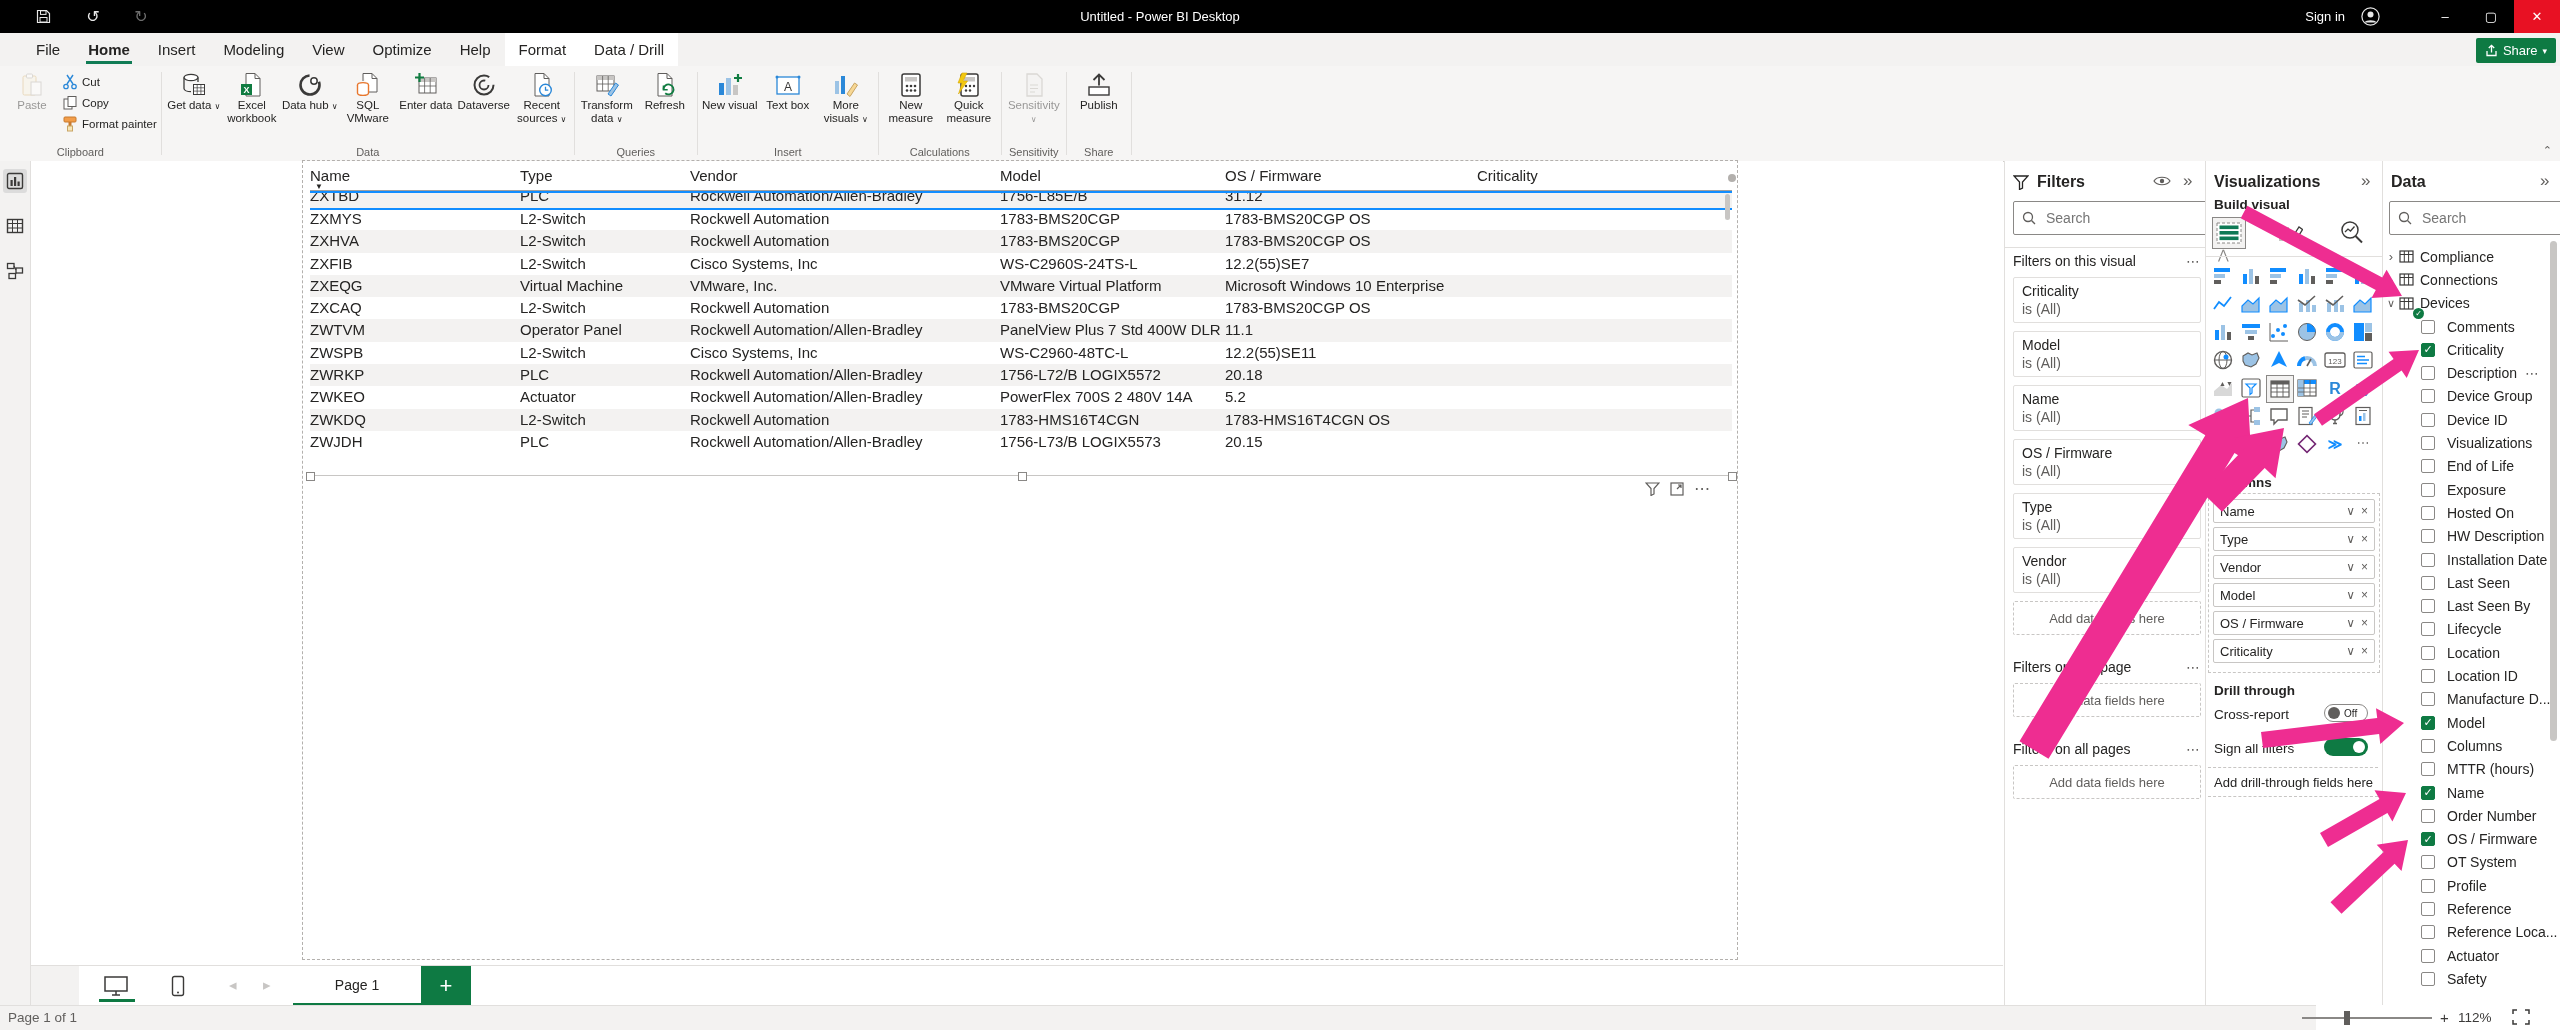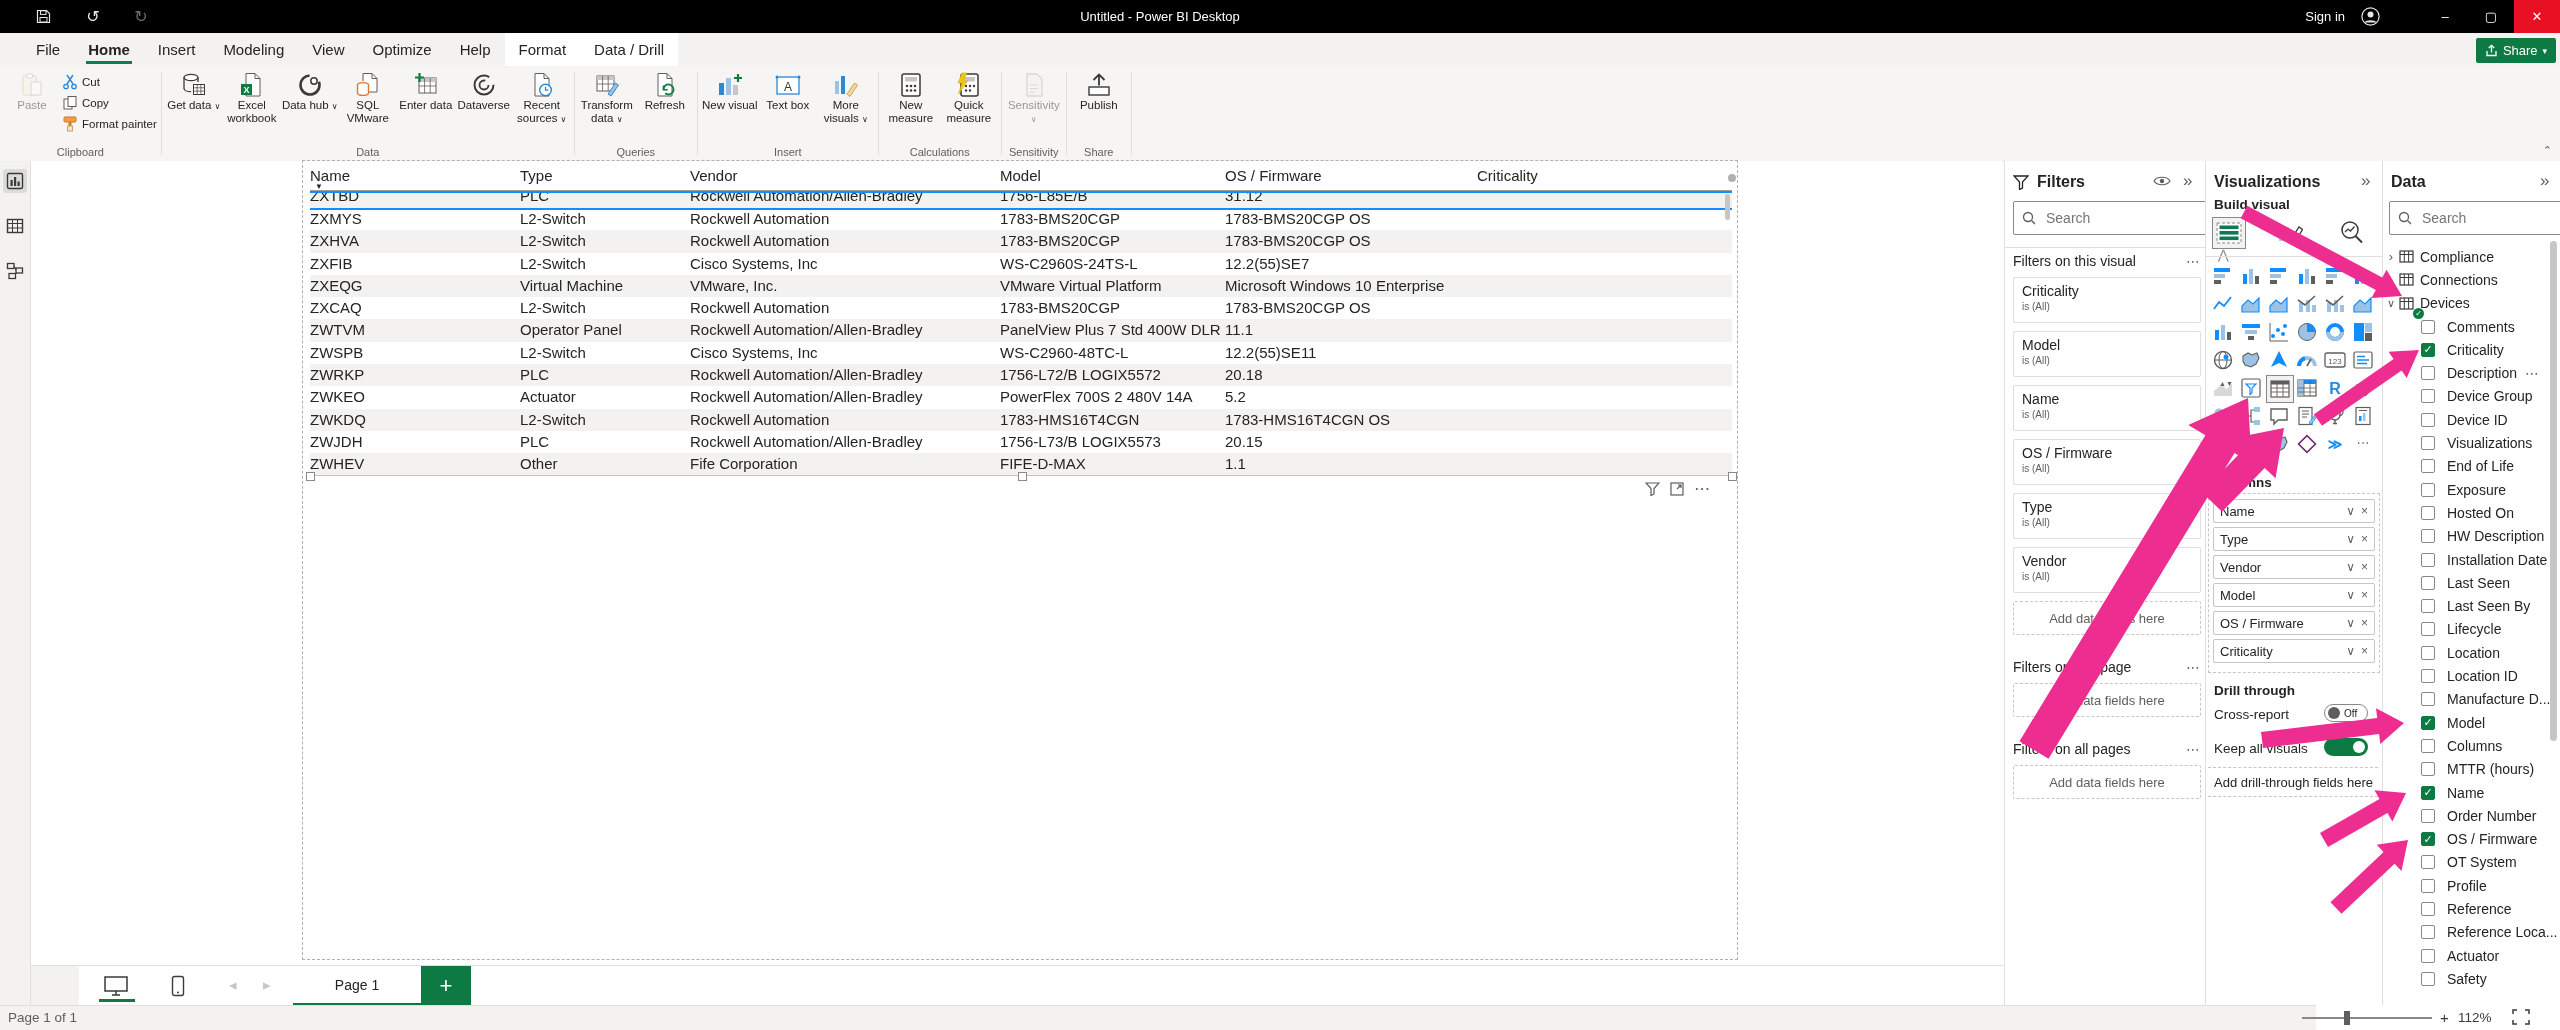--- a/index.html
+++ b/index.html
@@ -48,21 +48,21 @@
   
   .rpanel{top:161px;height:844px;background:#fff;}
   .panel-title{font-size:16px;font-weight:bold;color:#252423;}
   .chev2{color:#605e5c;font-size:17px;}
   .searchbox{position:absolute;height:32px;border:1px solid #8a8886;border-radius:2px;background:#fff;display:flex;align-items:center;padding:0 8px;gap:8px;}
   .searchbox input{border:none;outline:none;font-size:14px;color:#252423;width:110px;font-family:"Liberation Sans",sans-serif;background:transparent;}
   .sect-label{font-size:14px;color:#252423;}
   .dots3{color:#605e5c;font-size:14px;letter-spacing:1px;}
   .fcard{position:absolute;left:3px;width:188px;height:46px;border:1px solid #e1dfdd;border-radius:2px;background:#fff;padding:5px 8px;box-sizing:border-box;}
   .fcard .fname{font-size:14px;color:#252423;}
-  .fcard .fcond{font-size:10px;color:#605e5c;margin-top:2px;}
+  .fcard .fcond{font-size:14px;color:#605e5c;margin-top:2px;}
   .addbox{position:absolute;left:3px;width:188px;height:34px;border:1px dashed #c8c6c4;border-radius:2px;display:flex;align-items:center;justify-content:center;font-size:13px;color:#605e5c;background:#fff;box-sizing:border-box;}
   .vgrid-cell{position:absolute;width:26px;height:26px;display:flex;align-items:center;justify-content:center;}
   .vgrid-cell.sel{border:1px solid #8a8886;background:#f3f2f1;}
   .pill{position:absolute;left:4px;width:162px;height:24px;border:1px solid #c8c6c4;border-radius:2px;background:#fff;display:flex;align-items:center;font-size:13px;padding:0 6px;box-sizing:border-box;}
   .pill .grow{flex:1;overflow:hidden;white-space:nowrap;}
   .pill .pctl{color:#605e5c;margin-left:6px;font-size:12px;}
   .toggle{position:absolute;width:44px;height:18px;border-radius:9px;font-size:10px;display:flex;align-items:center;box-sizing:border-box;}
   .toggle.off{border:1px solid #8a8886;color:#252423;background:#fff;padding-left:3px;gap:4px;}
   .toggle.off .knob{width:12px;height:12px;border-radius:50%;background:#605e5c;}
   .toggle.on{background:#0e7a43;justify-content:flex-end;padding-right:3px;}
@@ -526,28 +526,20 @@
             <span class="tcell" style="left: 1167px;"></span>
           </div>
           <div class="trow">
             <span class="tcell" style="left: 0px;">ZWJDH</span>
             <span class="tcell" style="left: 210px;">PLC</span>
             <span class="tcell" style="left: 380px;">Rockwell Automation/Allen-Bradley</span>
             <span class="tcell" style="left: 690px;">1756-L73/B LOGIX5573</span>
             <span class="tcell" style="left: 915px;">20.15</span>
             <span class="tcell" style="left: 1167px;"></span>
           </div>
-          <div class="trow banded">
-            <span class="tcell" style="left: 0px;">ZWHEV</span>
-            <span class="tcell" style="left: 210px;">Other</span>
-            <span class="tcell" style="left: 380px;">Fife Corporation</span>
-            <span class="tcell" style="left: 690px;">FIFE-D-MAX</span>
-            <span class="tcell" style="left: 915px;">1.1</span>
-            <span class="tcell" style="left: 1167px;"></span>
-          </div>
         </div>
       <div class="blueline" style="top:27px;"></div>
       <div class="blueline" style="top:44px;"></div>
       <div class="abs" style="left:0;top:311px;width:1422px;height:1px;background:#c8c6c4;"></div>
 
       <div class="abs" style="left:1415px;top:30px;width:5px;height:26px;background:#c8c6c4;border-radius:3px;"></div>
 
       <div class="handle" style="left:-4px;top:308px;"></div>
       <div class="handle" style="left:708px;top:308px;"></div>
       <div class="handle" style="left:1418px;top:308px;"></div>
@@ -980,21 +972,21 @@
             <span class="pctl">×</span>
           </div>
         </div>
     </div>
     <span class="abs" style="left:8px;top:522px;font-size:13.5px;font-weight:bold;">Drill through</span>
     <span class="abs" style="left:8px;top:546px;font-size:13.5px;">Cross-report</span>
     <div class="toggle off abs" style="left:118px;top:543px;">
         <span class="knob"></span>
         <span>Off</span>
       </div>
-    <span class="abs" style="left:8px;top:580px;font-size:13.5px;">Keep all visuals</span>
+    <span class="abs" style="left:8px;top:580px;font-size:13.5px;">Sign all filters</span>
     <div class="toggle on abs" style="left:118px;top:577px;">
         <span class="knob"></span>
       </div>
     <div class="abs" style="left:2px;top:606px;width:170px;height:30px;border-top:1px dashed #c8c6c4;border-bottom:1px dashed #c8c6c4;display:flex;align-items:center;font-size:13px;color:#252423;padding-left:6px;box-sizing:border-box;background:#fff;">Add drill-through fields here</div>
   </div>
 
   <div class="abs rpanel" style="left:2382px;width:178px;border-left:1px solid #e1dfdd;">
     <span class="abs panel-title" style="left:8px;top:12px;">Data</span>
     <span class="abs chev2" style="left:157px;top:10px;">»</span>
     <div class="searchbox" style="left:6px;top:40px;width:160px;">

